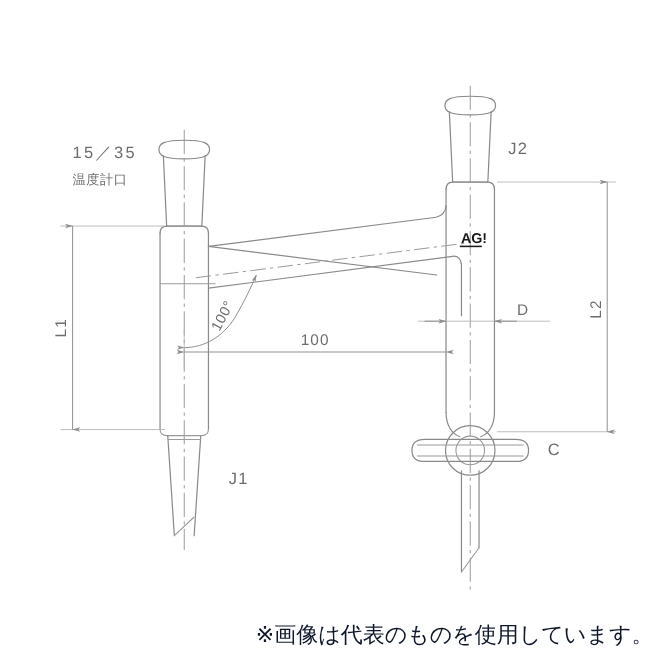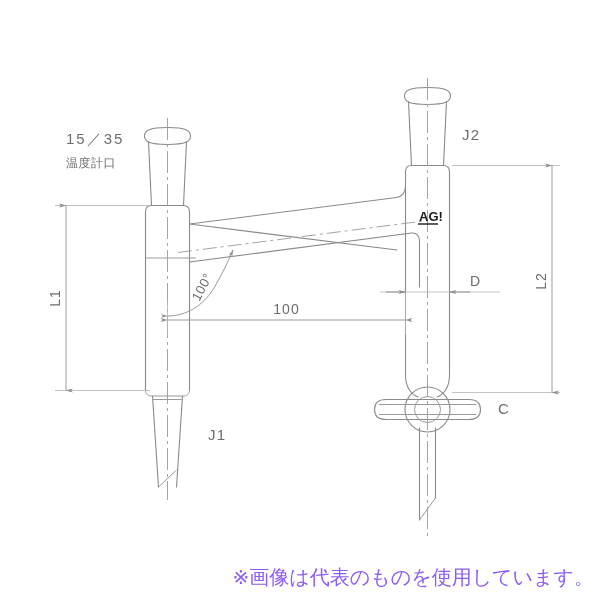--- a/index.html
+++ b/index.html
@@ -36,21 +36,21 @@
     height: 46px;
     display: flex;
     align-items: center;
     justify-content: flex-end;
     box-sizing: border-box;
     padding-right: 6px;
   }
   .caption-text {
     font-family: "DejaVu Sans", "Liberation Sans", sans-serif;
     font-size: 20px;
-    color: #8b5cf6;
+    color: #0f172a;
     letter-spacing: 0px;
     white-space: nowrap;
     font-weight: 400;
   }
   
   .lbl {
     font-family: "Liberation Sans", "DejaVu Sans", sans-serif;
     fill: #6d6d6d;
     font-size: 15px;
     letter-spacing: 1.2px;

